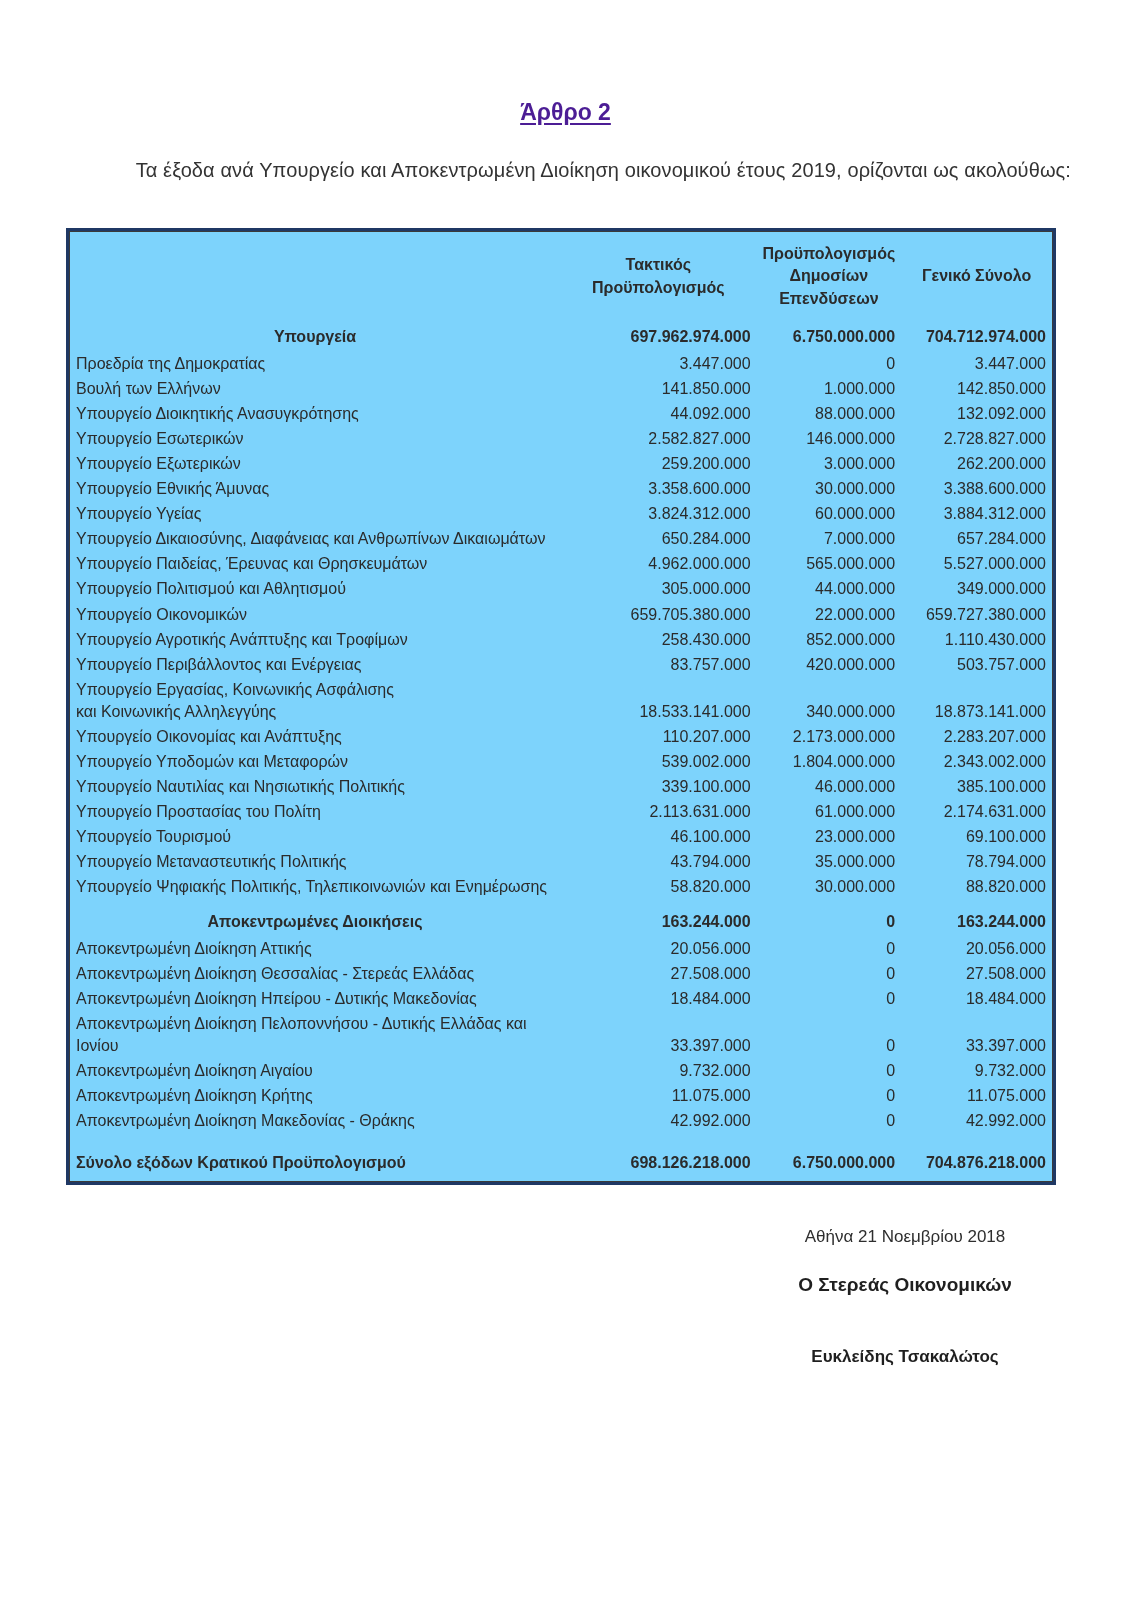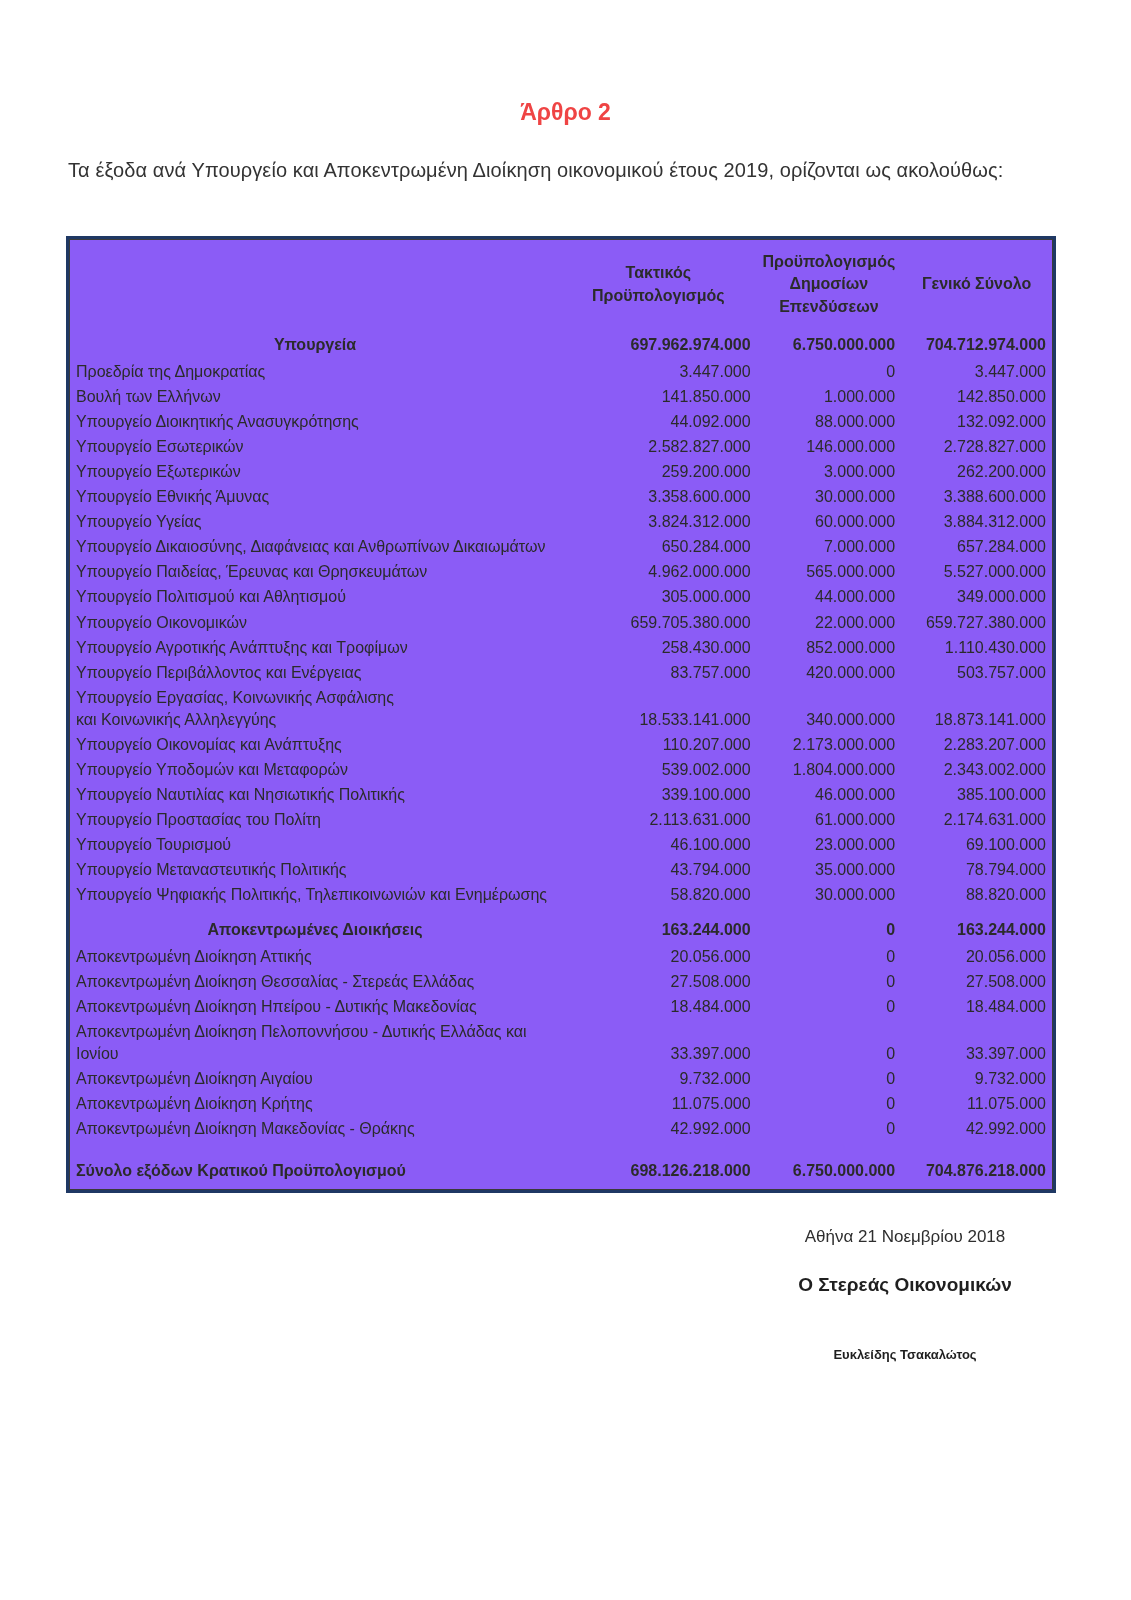--- a/index.html
+++ b/index.html
@@ -11,35 +11,37 @@
     color:#262626;
     overflow:hidden;
   }
   .doc-title {
     padding-top:99px;
     text-align:center;
   }
   .doc-title span {
     font-size:23px;
     font-weight:bold;
-    color:#ef4444;
+    color:#4c1d95;
+    text-decoration:underline;
     text-underline-offset:3px;
   }
   .intro {
     margin:33px 60px 0 68px;
     font-size:20px;
     color:#333333;
     letter-spacing:0.1px;
+    text-align:right;
   }
   .table-wrap {
     position:absolute;
-    left:66px; top:236px;
+    left:66px; top:228px;
     width:990px;
     border:3px solid #1f3864;
-    background:#8b5cf6;
+    background:#7dd3fc;
     box-sizing:border-box;
   }
   table.budget {
     width:100%;
     border-collapse:collapse;
     border:1px solid #3a3a3a;
   }
   table.budget col.c-label { width:49.9%; }
   table.budget col.c-v1    { width:20.0%; }
   table.budget col.c-v2    { width:14.7%; }
@@ -71,21 +73,21 @@
     padding-bottom:7px;
   }
   .signature-block {
     position:absolute;
     left:700px; top:1227px;
     width:410px;
     text-align:center;
   }
   .sig-date { font-size:17px; color:#2e2e2e; }
   .sig-role { font-size:19px; font-weight:bold; color:#1f1f1f; margin-top:27px; }
-  .sig-name { font-size:13px; font-weight:bold; color:#1f1f1f; margin-top:51px;text-align:center; }
+  .sig-name { font-size:17px; font-weight:bold; color:#1f1f1f; margin-top:51px;text-align:center; }
 </style>
 </head>
 <body>
 
 <div class="page">
 
   <div class="doc-title">
     <span>Άρθρο 2</span>
   </div>
 

